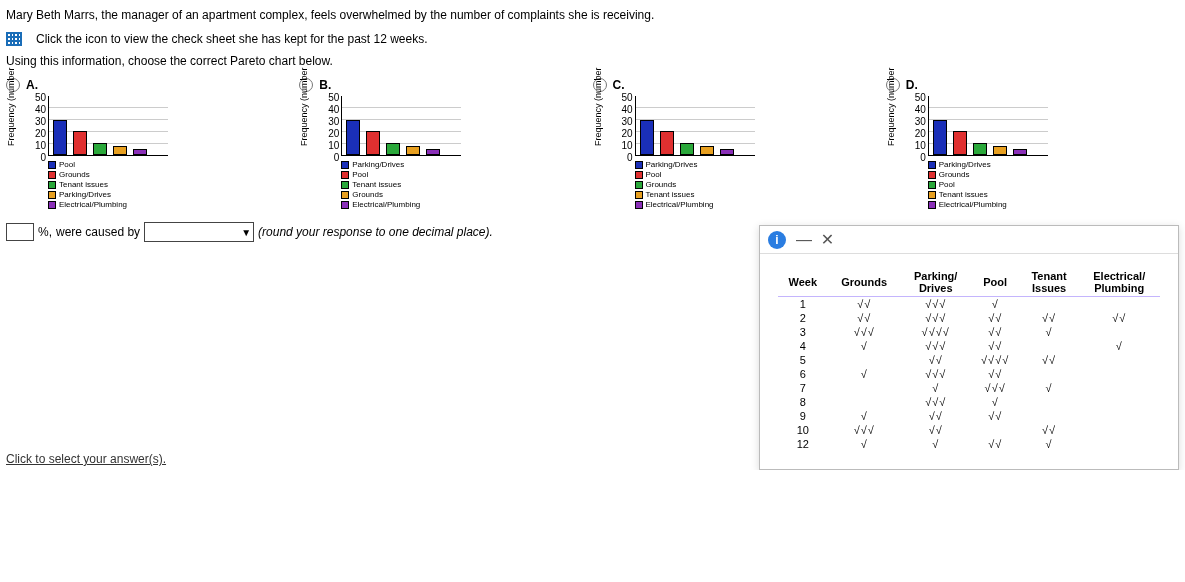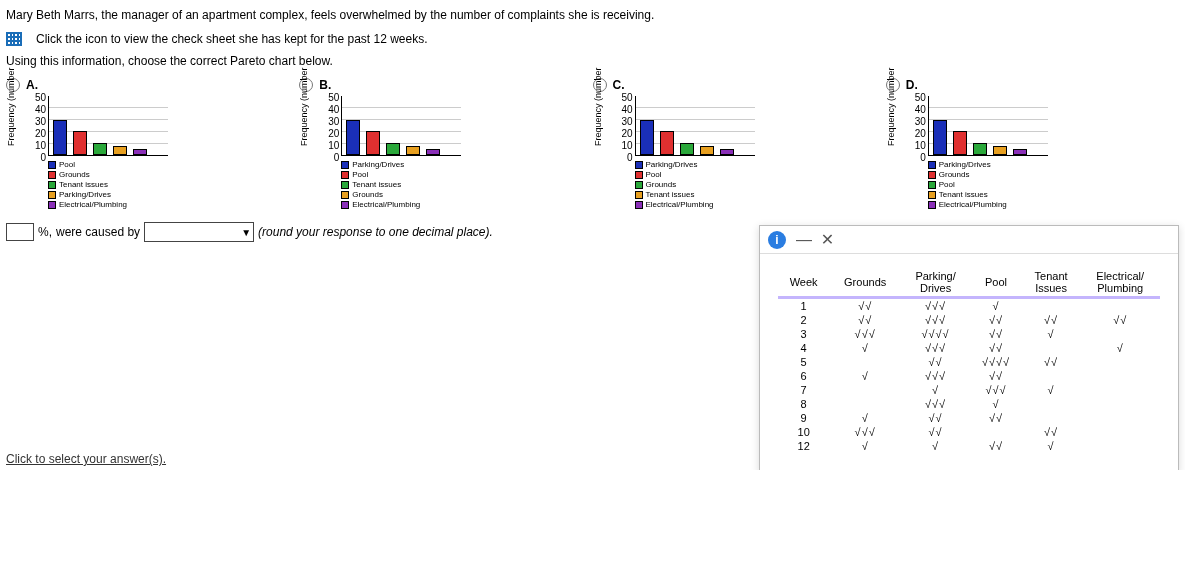--- a/index.html
+++ b/index.html
@@ -29,21 +29,21 @@
 .select-box span { font-size: 10px; }
 .italic { font-style: italic; }
 .click-select { margin-top: 210px; color: #333; text-decoration: underline; }
 .popup { position: absolute; right: 6px; top: 225px; width: 420px; border: 1px solid #bbb; background: #fff; box-shadow: 0 2px 8px rgba(0,0,0,0.15); }
 .popup-head { display: flex; align-items: center; padding: 4px 8px; border-bottom: 1px solid #ddd; }
 .info-icon { width: 18px; height: 18px; border-radius: 50%; background: #2a7de1; color: #fff; font-weight: bold; display: flex; align-items: center; justify-content: center; font-size: 12px; margin-right: 8px; }
 .popup-title { flex: 1; color: #555; font-size: 13px; }
 .popup-ctrls span { display: inline-block; width: 20px; text-align: center; color: #555; font-size: 16px; cursor: pointer; }
 .sheet { padding: 14px 18px 18px 18px; }
 .sheet table { width: 100%; border-collapse: collapse; font-size: 11px; }
-.sheet th { border-bottom: 3px solid #c4b5fd; padding: 2px 4px; text-align: center; font-weight: normal; }
+.sheet th { border-bottom: 1px solid #c4b5fd; padding: 2px 4px; text-align: center; font-weight: bold; }
 .sheet th.two-line { line-height: 12px; }
 .sheet td { padding: 1px 4px; text-align: center; font-size: 11px; }
 .sheet td:first-child { text-align: center; }
 .tally { font-family: Arial, sans-serif; letter-spacing: 1px; }
 </style>
 </head>
 <body>
 
 
 

